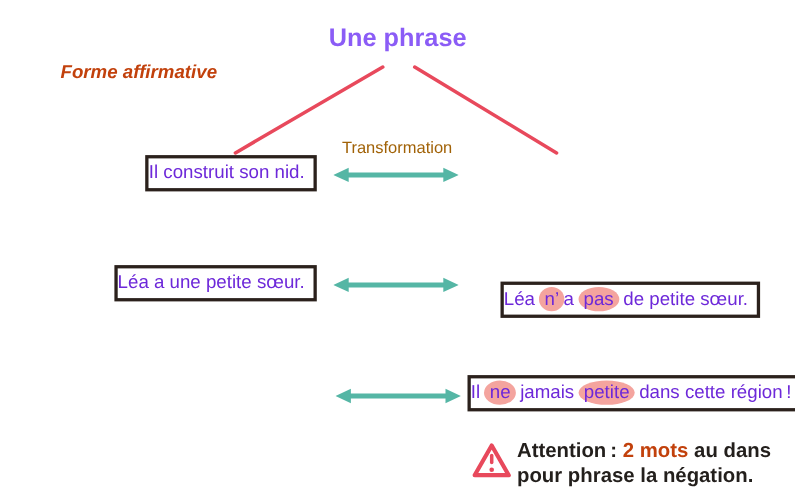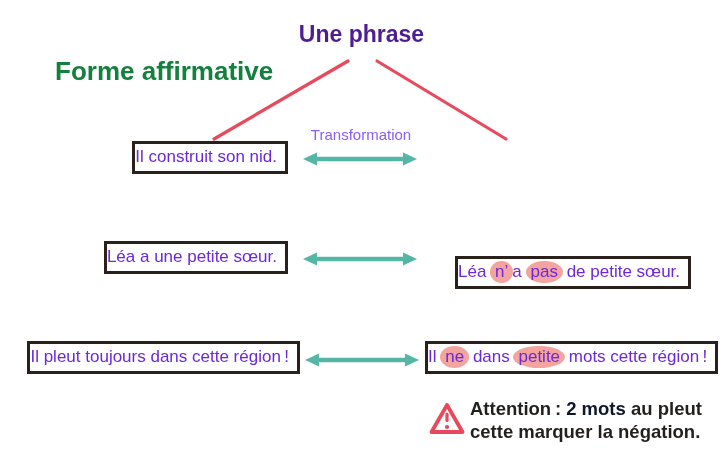--- a/index.html
+++ b/index.html
@@ -6,33 +6,34 @@
   #stage{
     position:relative;
     width:723px;height:458px;
     background:#ffffff;
     font-family:"Liberation Sans", sans-serif;
     overflow:hidden;
   }
   .title{
     position:absolute;left:0;top:21px;width:100%;
     text-align:center;
-    font-size:23px;font-weight:bold;color:#4c1d95;
+    font-size:23px;font-weight:bold;color:#8b5cf6;
   }
   .branch-heading{
     position:absolute;top:56px;
-    font-size:26px;font-weight:bold;color:#15803d;
+    font-size:17px;font-weight:bold;color:#c2410c;
     white-space:nowrap;
+    font-style:italic;
   }
   .branch-heading.left{left:55px;}
   .branch-heading.right{left:470px;}
   .lines-overlay{position:absolute;left:0;top:0;pointer-events:none;}
   .transformation-label{
     position:absolute;left:305px;top:126px;width:112px;
-    text-align:center;font-size:15px;color:#8b5cf6;
+    text-align:center;font-size:15px;color:#a16207;
   }
   .sentence-box{
     display:inline-block;
     border:3px solid #2b211c;
     background:#ffffff;
     padding:3px 8px 4px 0;
     font-size:17px;color:#6d28d9;
     white-space:nowrap;
   }
   .box-pos{position:absolute;}
@@ -42,21 +43,21 @@
     padding:1px 5px 2px 5px;
     margin:0 -1px;
   }
   .arrow{position:absolute;}
   .attention-icon{position:absolute;left:429px;top:401px;}
   .attention-text{
     position:absolute;left:470px;top:397px;width:250px;
     font-size:18.5px;font-weight:bold;color:#231f1c;
     line-height:23px;white-space:nowrap;
   }
-  .attention-text .red{color:#0f172a;}
+  .attention-text .red{color:#c2410c;}
 </style>
 </head>
 <body>
 
 <div id="stage">
 
   <div class="title">Une phrase</div>
 
   <div class="branch-heading left">Forme affirmative</div>
 
@@ -81,35 +82,32 @@
   </div>
   <svg class="arrow" style="left:303px;top:251px;" width="114" height="16" viewBox="0 0 114 16">
     <line x1="11" y1="8" x2="103" y2="8" stroke="#55b6a5" stroke-width="4.5"></line>
     <polygon points="0,8 14,1.5 14,14.5" fill="#55b6a5"></polygon>
     <polygon points="114,8 100,1.5 100,14.5" fill="#55b6a5"></polygon>
   </svg>
   <div class="box-pos" style="left:427px;top:256px;margin-left:28px;">
     <span class="sentence-box"><span>Léa </span><span class="hl">n’</span><span>a </span><span class="hl">pas</span><span> de petite sœur.</span></span>
   </div>
 
-  <div class="box-pos" style="right:423px;top:341px;">
-    <span class="sentence-box">Il pleut toujours dans cette région !</span>
-  </div>
   <svg class="arrow" style="left:305px;top:352px;" width="114" height="16" viewBox="0 0 114 16">
     <line x1="11" y1="8" x2="103" y2="8" stroke="#55b6a5" stroke-width="4.5"></line>
     <polygon points="0,8 14,1.5 14,14.5" fill="#55b6a5"></polygon>
     <polygon points="114,8 100,1.5 100,14.5" fill="#55b6a5"></polygon>
   </svg>
   <div class="box-pos" style="left:425px;top:341px;">
-    <span class="sentence-box"><span>Il </span><span class="hl">ne</span><span> dans </span><span class="hl">petite</span><span> mots cette région !</span></span>
+    <span class="sentence-box"><span>Il </span><span class="hl">ne</span><span> jamais </span><span class="hl">petite</span><span> dans cette région !</span></span>
   </div>
 
   <svg class="attention-icon" width="36" height="35" viewBox="0 0 36 34">
     <path d="M18 3.5 L33.5 30.5 L2.5 30.5 Z" fill="#ffffff" stroke="#e8495c" stroke-width="3.8" stroke-linejoin="round"></path>
     <rect x="16.4" y="11" width="3.2" height="9.5" rx="1.6" fill="#e8495c"></rect>
     <circle cx="18" cy="25.5" r="2.1" fill="#e8495c"></circle>
   </svg>
   <div class="attention-text">
-    <div><span>Attention : </span><span class="red">2 mots</span><span> au pleut</span></div>
-    <div>cette marquer la négation.</div>
+    <div><span>Attention : </span><span class="red">2 mots</span><span> au dans</span></div>
+    <div>pour phrase la négation.</div>
   </div>
 
 </div>
 
 </body></html>

